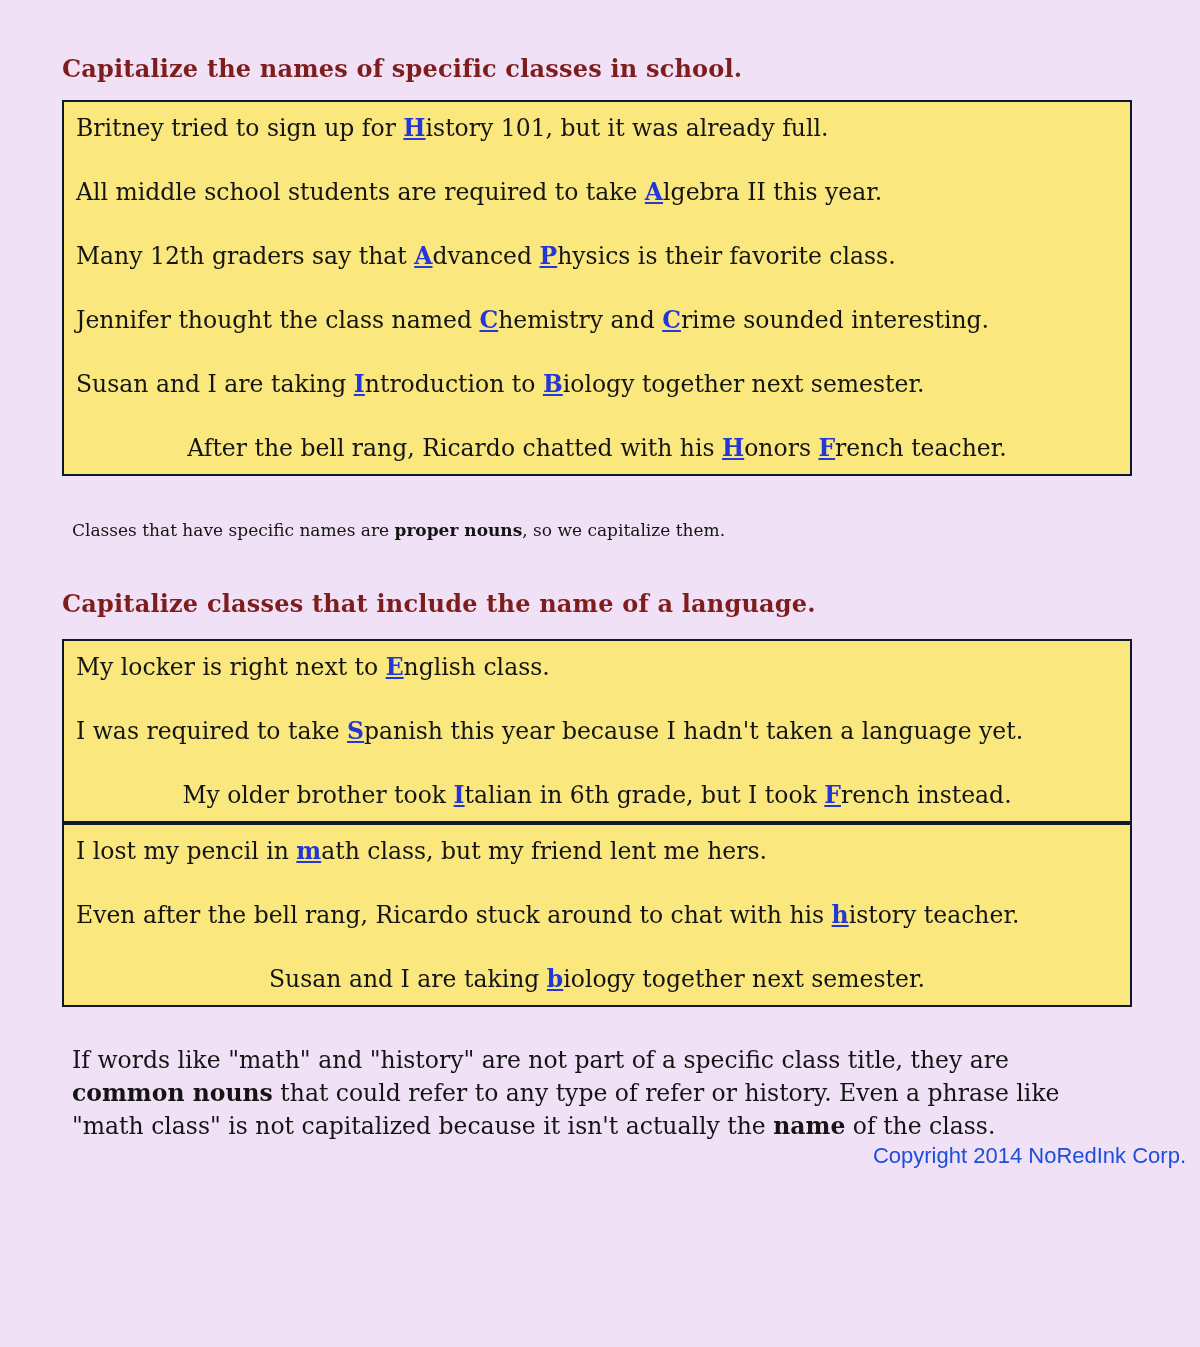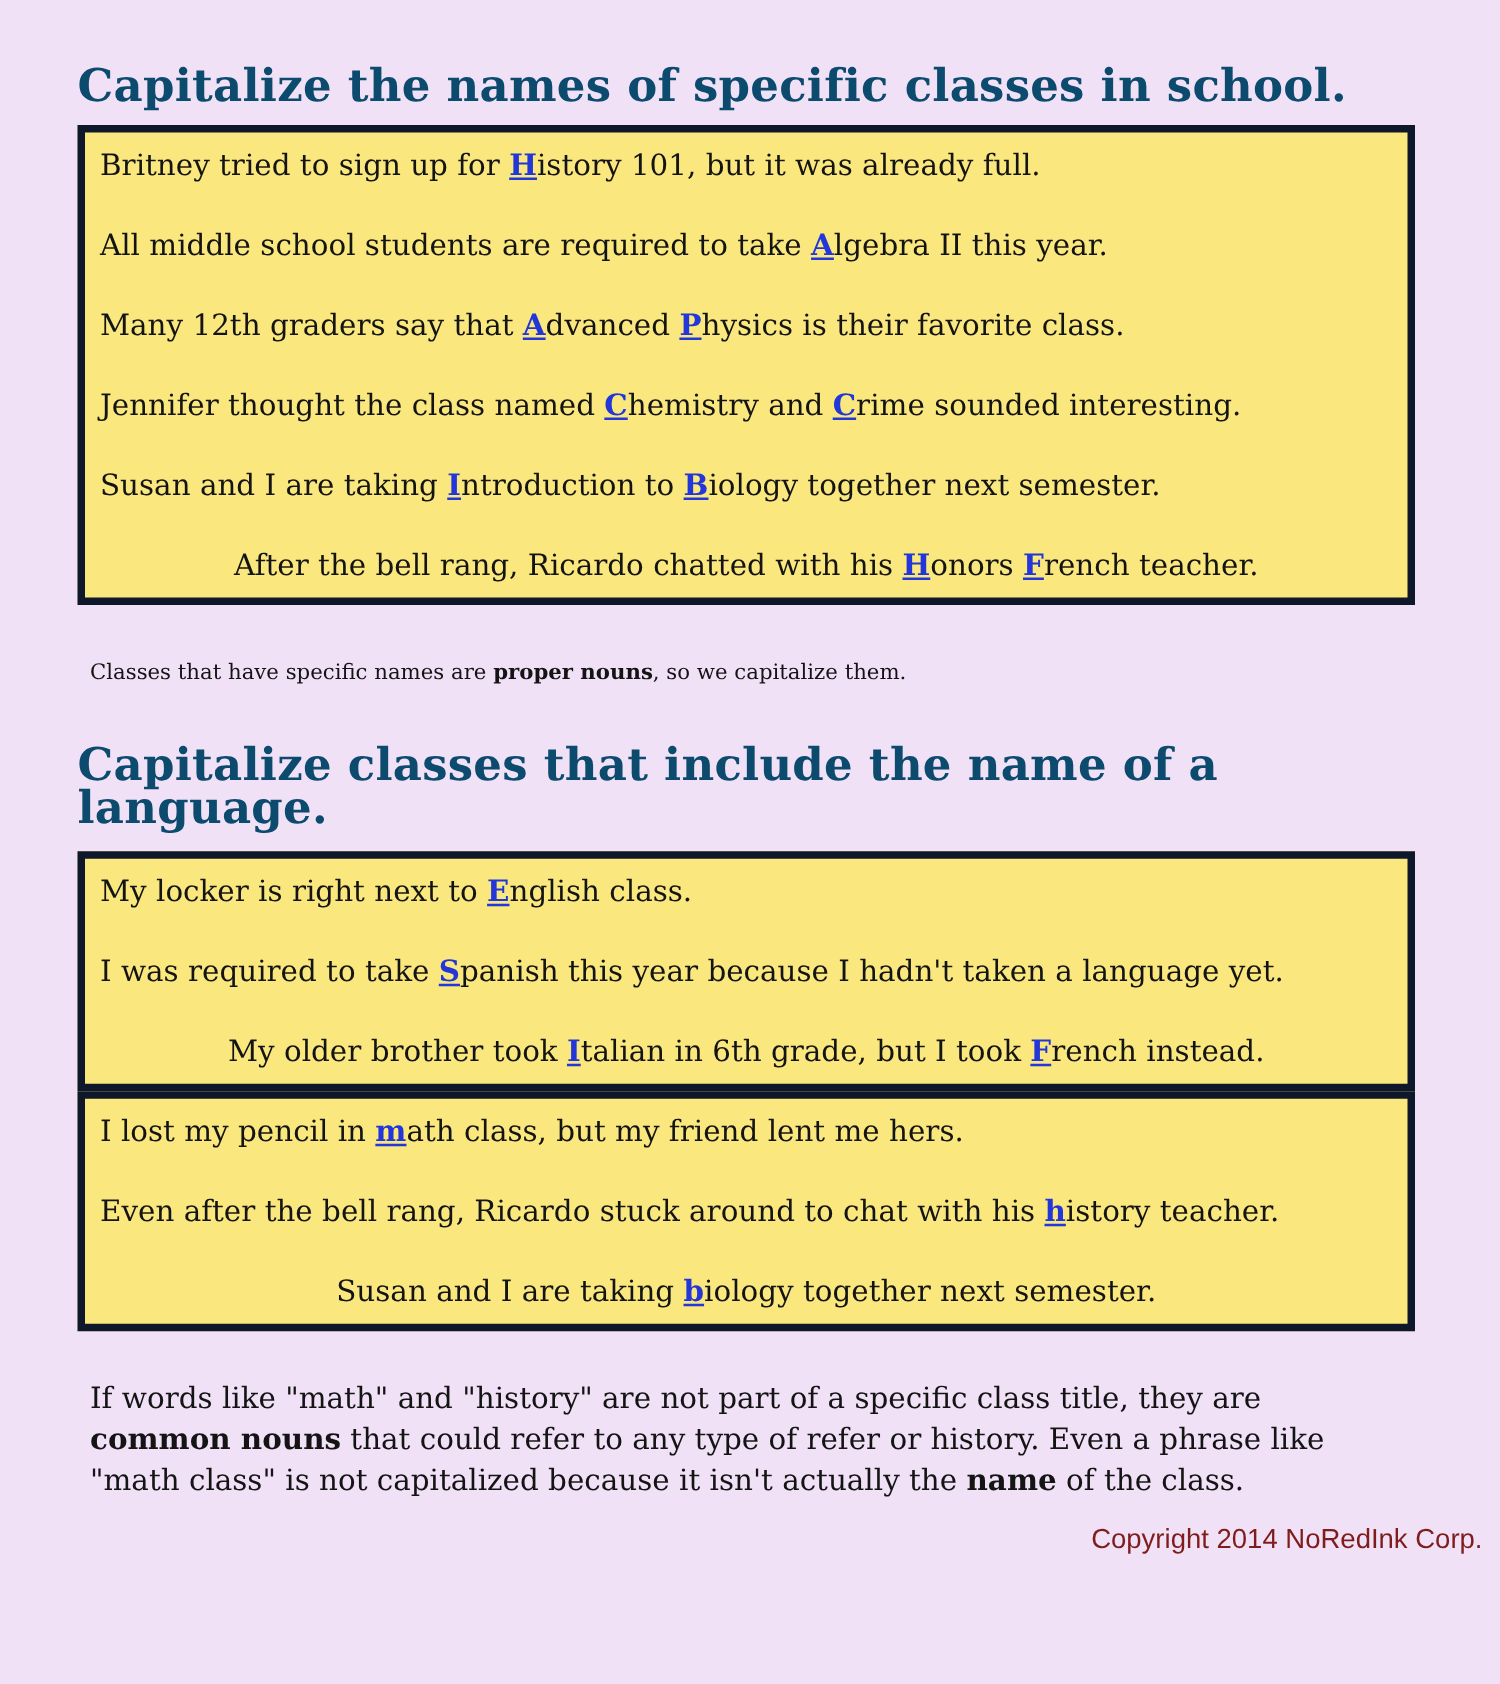--- a/index.html
+++ b/index.html
@@ -9,33 +9,33 @@
     background: #f0e1f7;
     color: #141414;
     font-family: "DejaVu Serif", "Liberation Serif", serif;
     overflow: hidden;
     position: relative;
   }
   .content {
     padding: 0 68px 0 62px;
   }
   .heading {
-    font-size: 36px;
+    font-size: 24px;
     line-height: 34px;
     font-weight: bold;
-    color: #0c4a6e;
+    color: #7f1d1d;
     margin: 0;
     letter-spacing: 0.2px;
   }
   .heading.h1 { margin-top: 52px; }
   .heading.h2 { margin-top: 42px; }
   .heading.h3 { margin-top: 66px; }
   .example-box {
     background: #fae87e;
-    border: 6px solid #0f172a;
+    border: 2px solid #0f172a;
     padding: 12px 12px;
     box-sizing: border-box;
     width: 1070px;
   }
   .box1 { margin-top: 14px; }
   .box2 { margin-top: 18px; }
   .box3 { }
   .sentence {
     margin: 0 0 36px 0;
     font-size: 23.5px;
@@ -59,27 +59,26 @@
   .explanation {
     margin-top: 37px;
     padding-left: 10px;
     font-size: 23.5px;
   }
   .exp-line {
     line-height: 33px;
     white-space: nowrap;
   }
   .footer {
-    margin-top: 17px;
     padding-right: 14px;
     text-align: right;
     font-family: "Liberation Sans", "DejaVu Sans", sans-serif;
     font-size: 22px;
     line-height: 26px;
-    color: #7f1d1d;
+    color: #1d4ed8;
   }
 </style>
 </head>
 <body>
 
 <div class="content">
 
   <h2 class="heading h1">Capitalize the names of specific classes in school.</h2>
   <div class="example-box box1">
       <p class="sentence"><span>Britney tried to sign up for </span><span class="hl">H</span><span>istory 101, but it was already full.</span></p>

